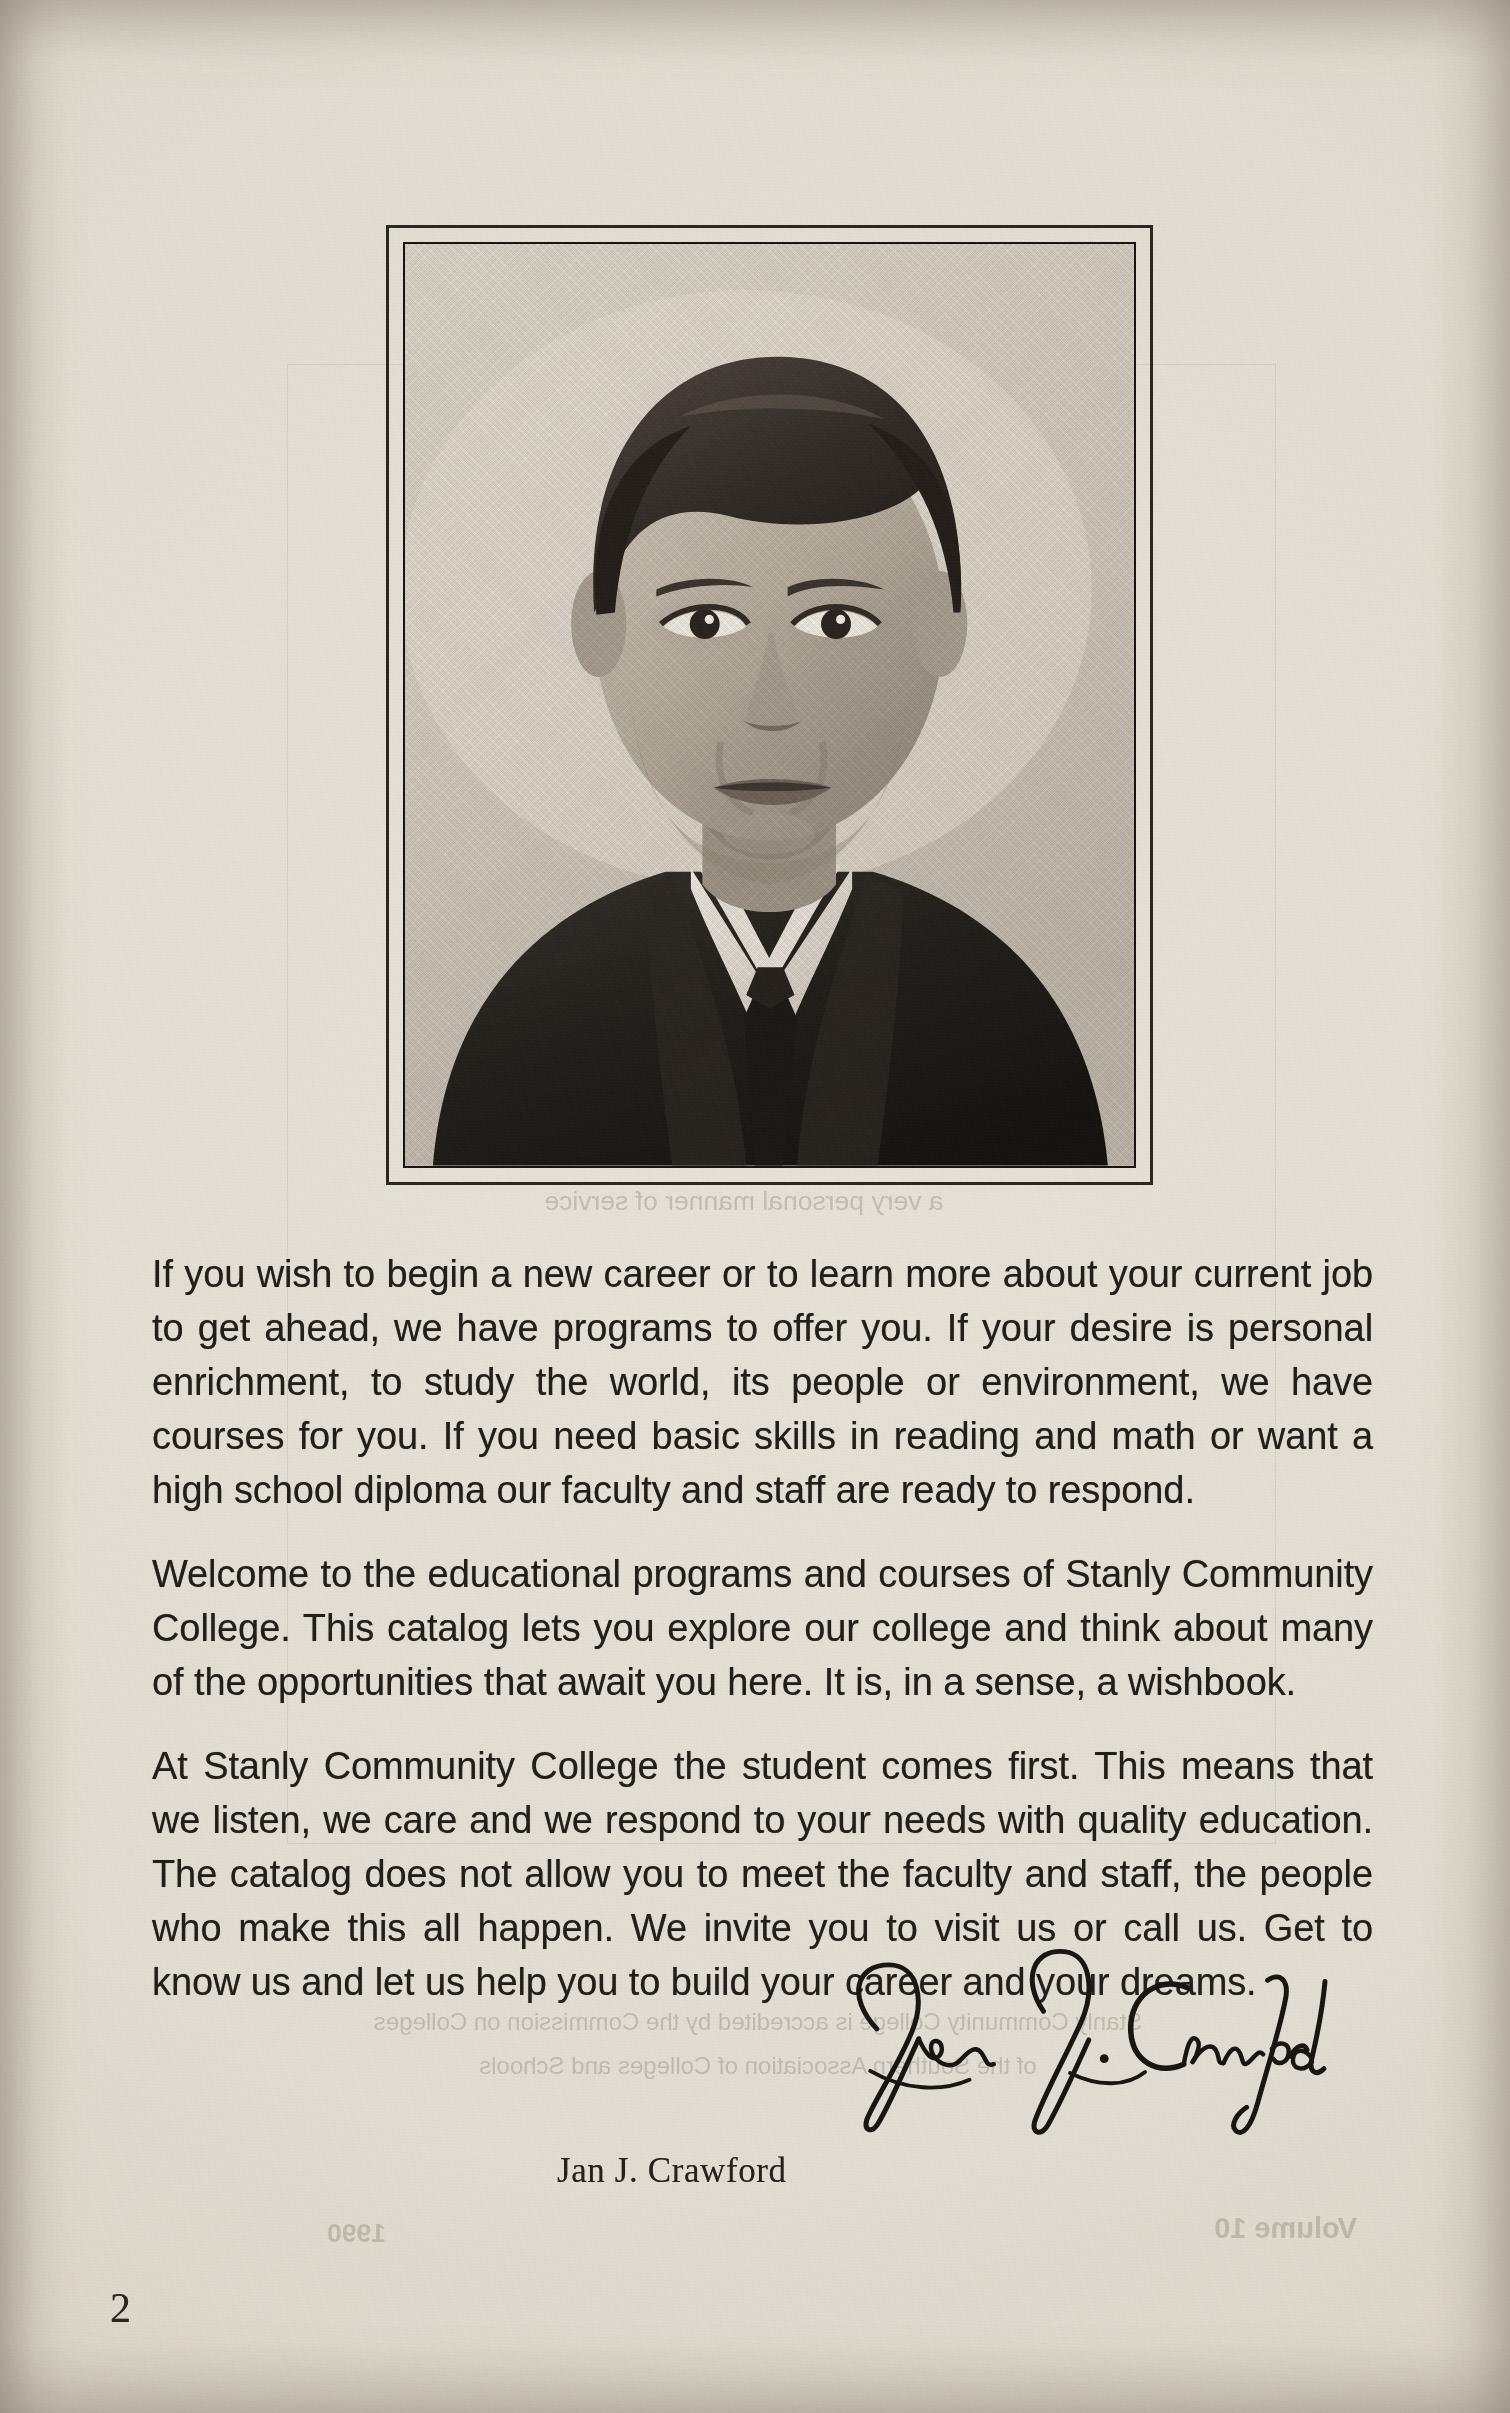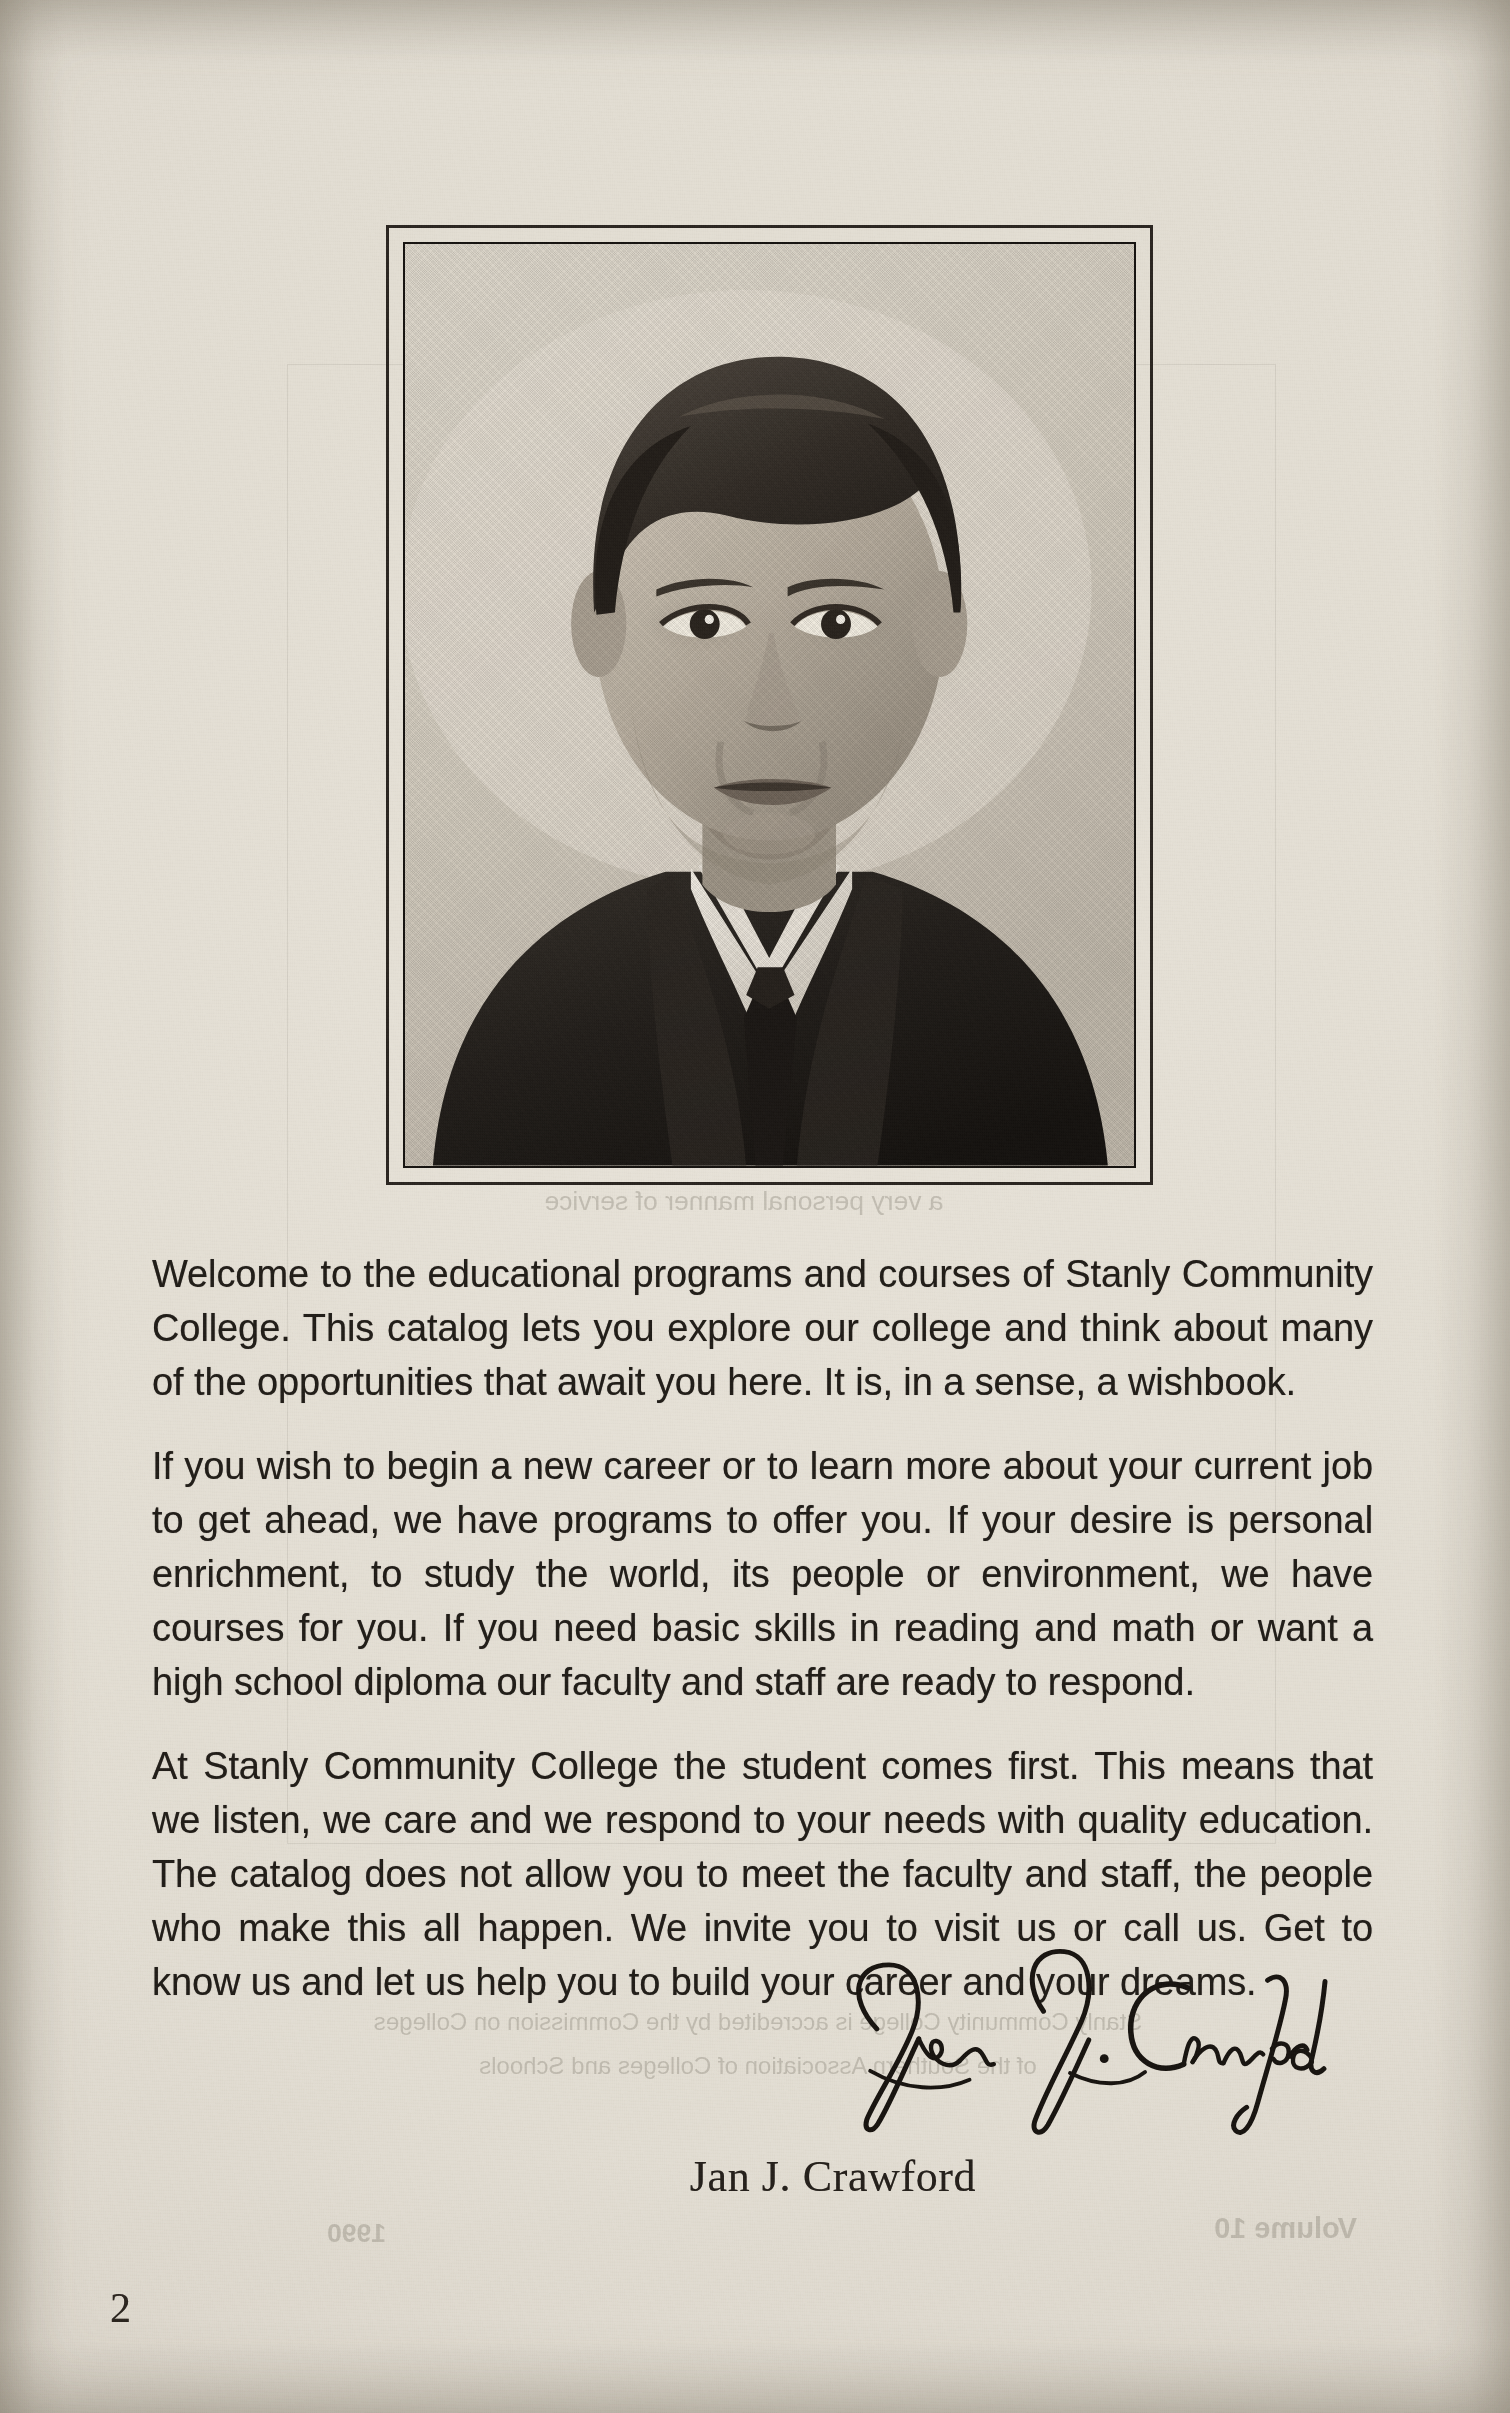--- a/index.html
+++ b/index.html
@@ -159,23 +159,22 @@
     width: 552px;
     height: 232px;
   }
   .signature svg { display: block; width: 100%; height: 100%; }
 
   .sig-name {
     position: absolute;
     left: 557px;
     top: 2151px;
     width: 552px;
-    text-align: center;
     font-family: "Liberation Serif", serif;
-    font-size: 44px;
+    font-size: 35px;
     color: #241f1a;
     letter-spacing: 0.6px;
     text-shadow: 0 0 0.6px rgba(36,31,26,0.5);
   }
 
   .folio {
     position: absolute;
     left: 110px;
     top: 2284px;
     font-family: "Liberation Serif", serif;
@@ -293,22 +292,22 @@
         <path d="M272 472 C 300 466, 344 466, 374 472 C 344 476, 300 476, 272 472 Z" fill="#3e362e"></path>
 
         <path d="M200 400 C 212 492, 258 548, 320 556 C 382 548, 428 492, 440 400 C 428 500, 386 534, 320 538 C 254 534, 212 500, 200 400 Z" fill="#8b8274" opacity="0.4"></path>
         <ellipse cx="320" cy="512" rx="40" ry="18" fill="#a89e90" opacity="0.45"></ellipse>
       </svg>
       <div class="photo-halftone"></div>
     </div>
   </div>
 
   <div class="copy">
+    <p class="para">If you wish to begin a new career or to learn more about your current job to get ahead, we have programs to offer you. If your desire is personal enrichment, to study the world, its people or environment, we have courses for you. If you need basic skills in reading and math or want a high school diploma our faculty and staff are ready to respond.</p>
     <p class="para">Welcome to the educational programs and courses of Stanly Community College. This catalog lets you explore our college and think about many of the opportunities that await you here. It is, in a sense, a wishbook.</p>
-    <p class="para">If you wish to begin a new career or to learn more about your current job to get ahead, we have programs to offer you. If your desire is personal enrichment, to study the world, its people or environment, we have courses for you. If you need basic skills in reading and math or want a high school diploma our faculty and staff are ready to respond.</p>
     <p class="para">At Stanly Community College the student comes first. This means that we listen, we care and we respond to your needs with quality education. The catalog does not allow you to meet the faculty and staff, the people who make this all happen. We invite you to visit us or call us. Get to know us and let us help you to build your career and your dreams.</p>
   </div>
 
   <div class="signature">
     <svg viewBox="0 0 1000 420" aria-hidden="true">
       <g fill="none" stroke="#17130f" stroke-linecap="round" stroke-linejoin="round">
 
         <path d="M150 208 C 96 150, 112 92, 172 92 C 226 92, 236 158, 214 212
                  C 190 272, 150 330, 132 372 C 126 392, 140 398, 152 380
                  C 176 340, 204 272, 226 226" stroke-width="9"></path>

